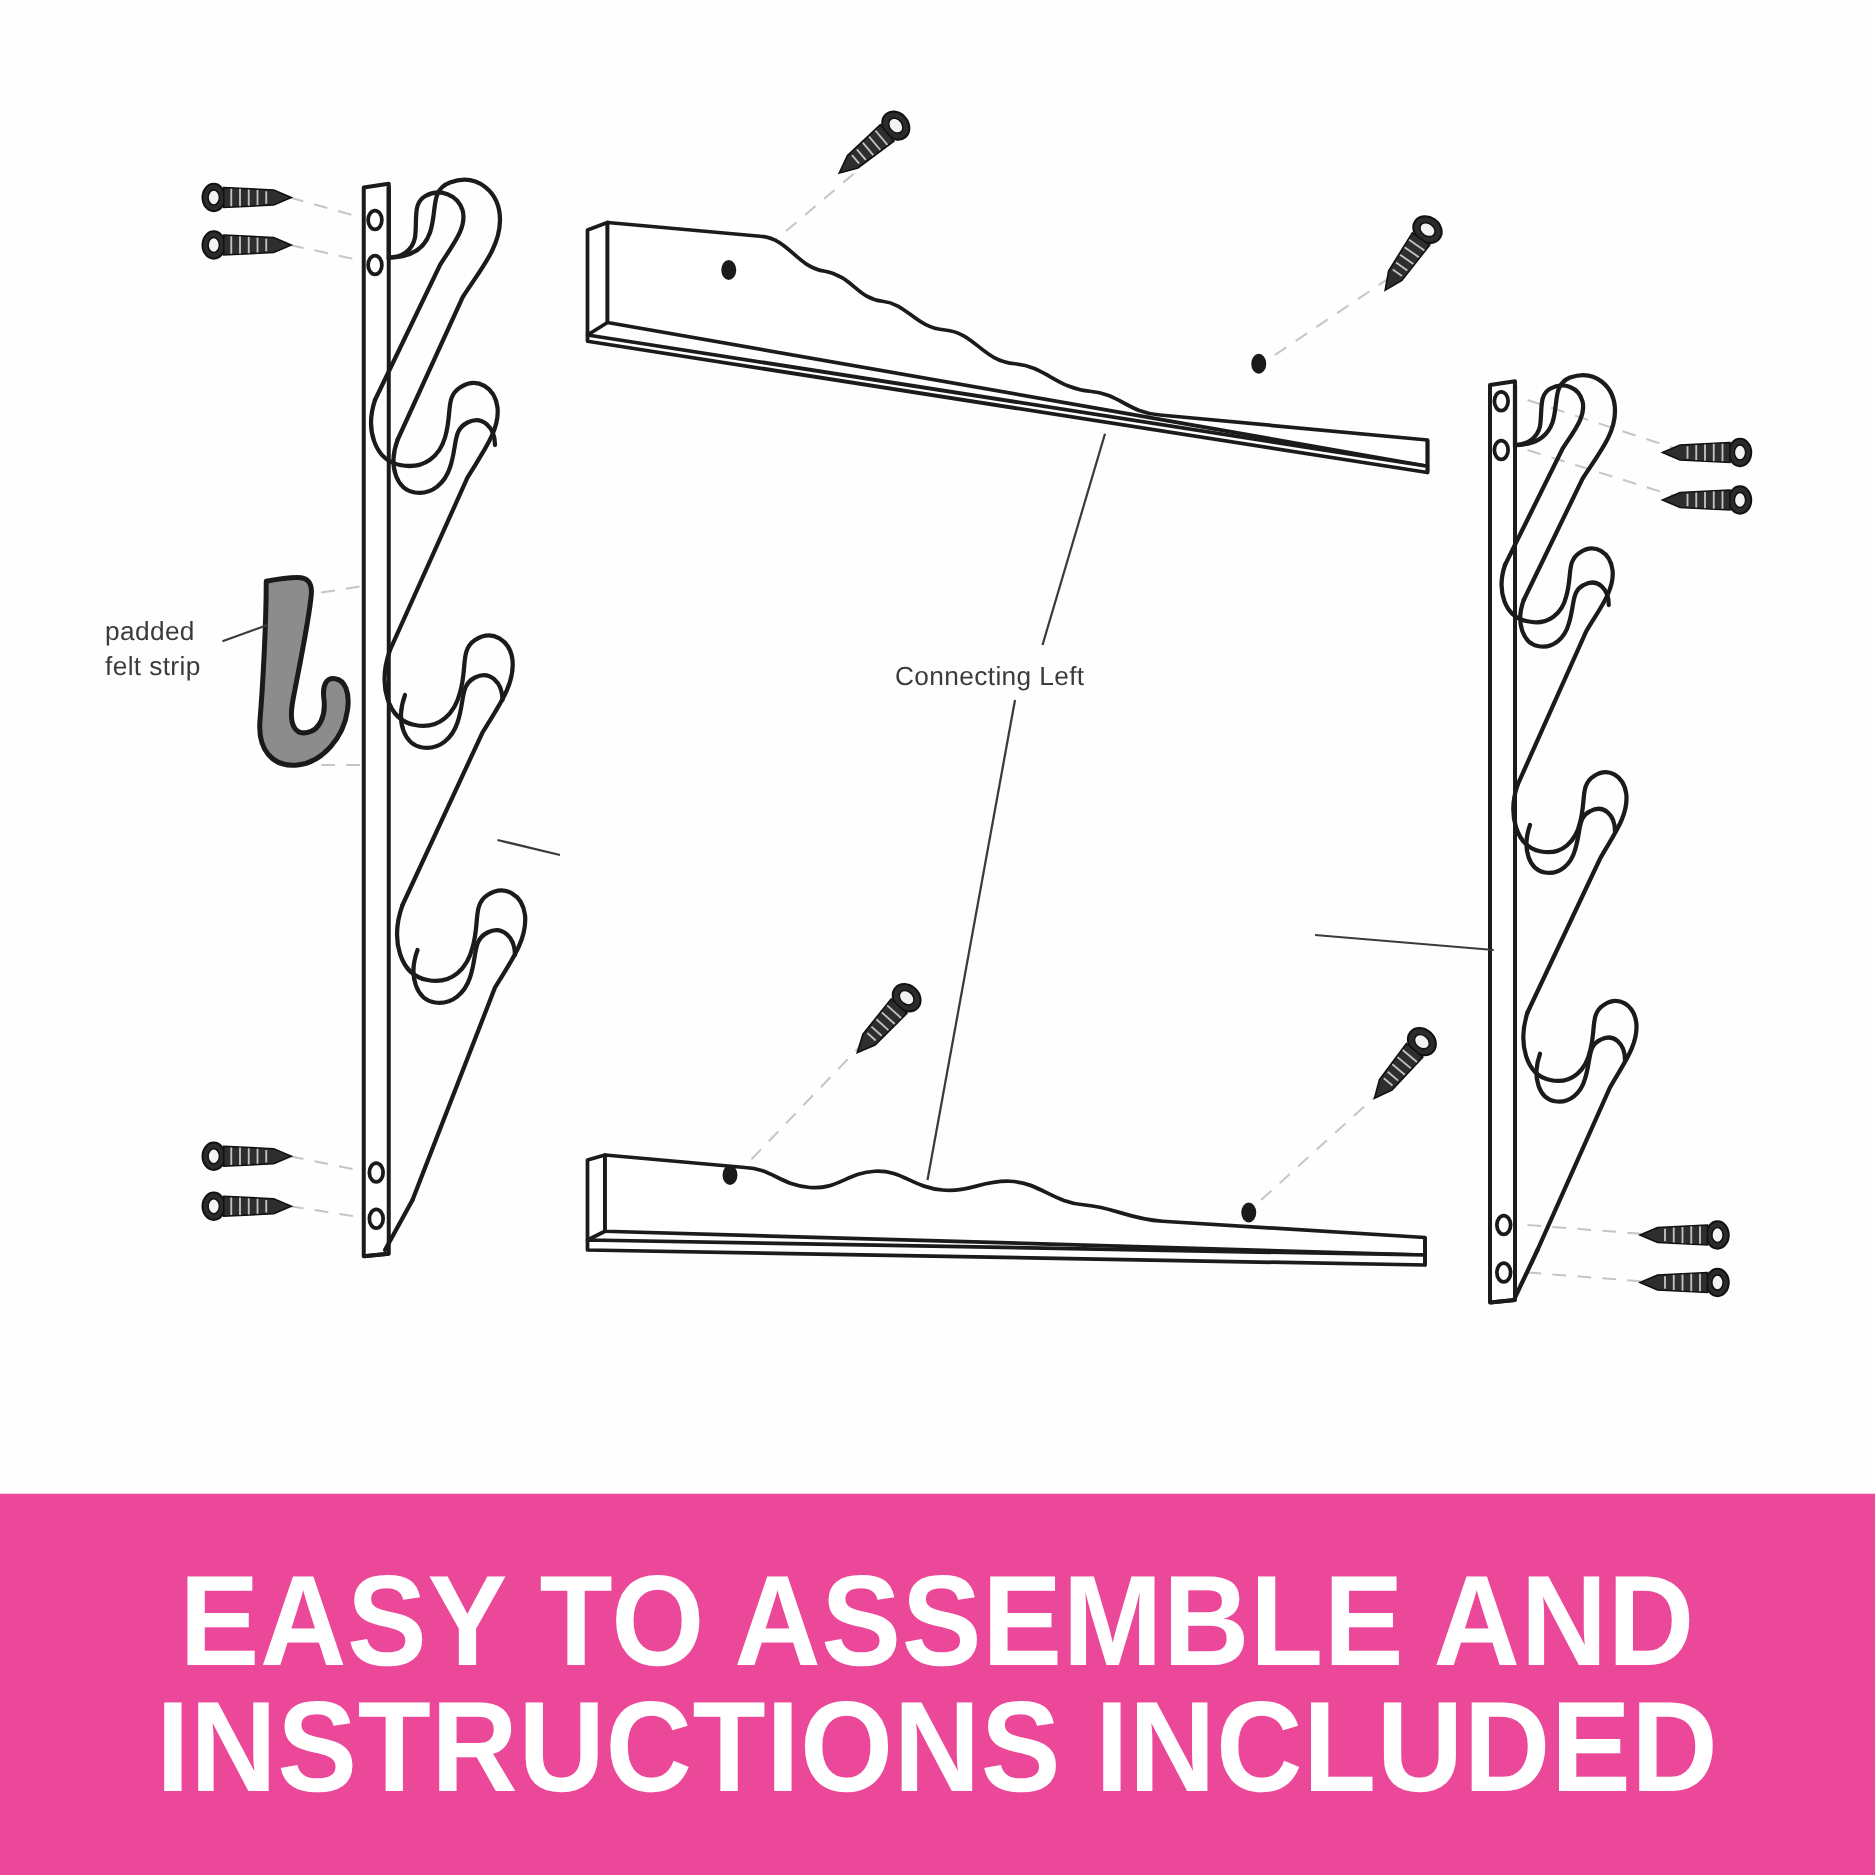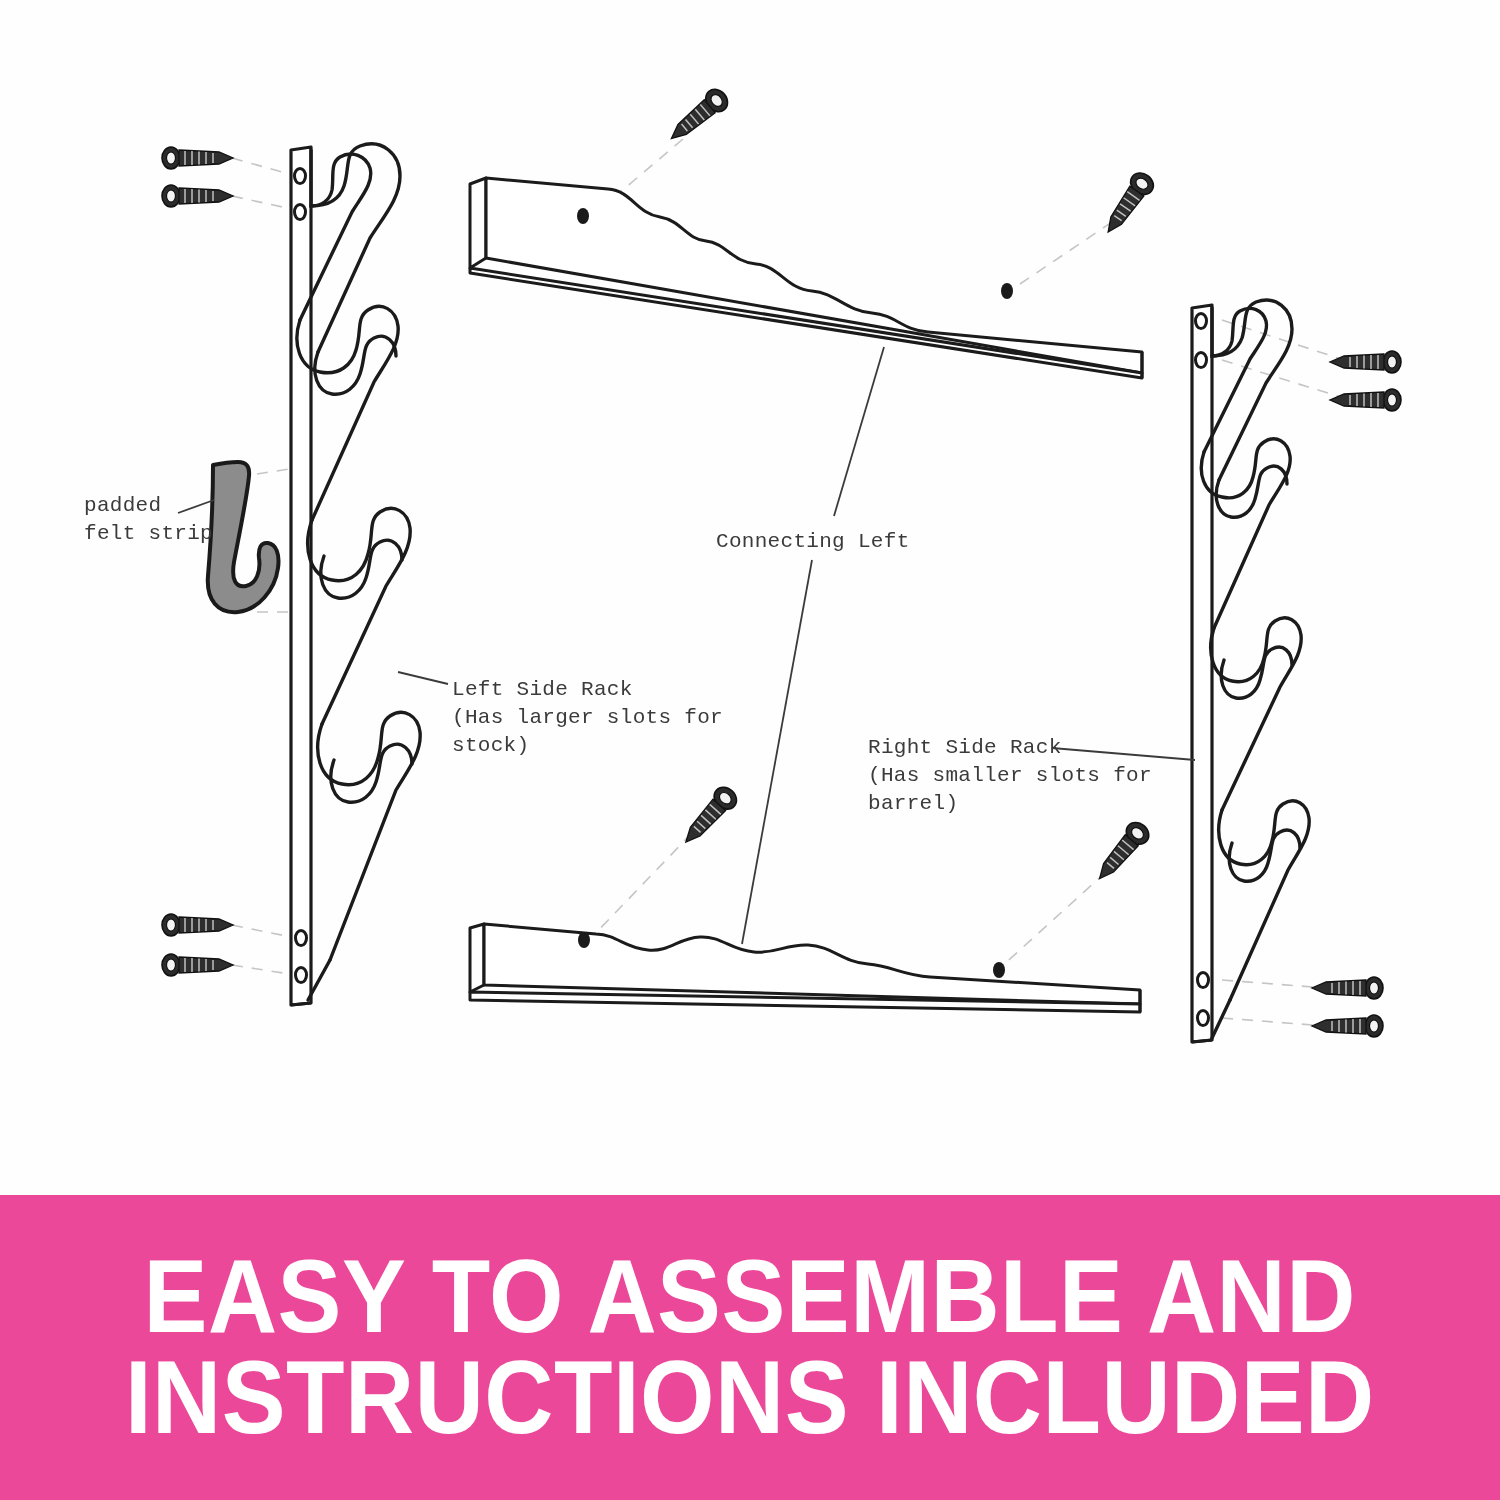--- a/index.html
+++ b/index.html
@@ -25,21 +25,21 @@
     font-size:103px;
     line-height:0.98;
     letter-spacing:0.5px;
     transform:scaleX(0.93);
     transform-origin:center center;
     white-space:nowrap;
     text-align:center;
   }
   .lbl{
     position:absolute;
-    font-family:Liberation Mono, monospace;
+    font-family:Liberation Sans, sans-serif;
     font-size:21px;
     line-height:1.34;
     color:#3b3b3b;
     white-space:pre-line;
     letter-spacing:0.3px;
   }
   svg{display:block;}
 </style>
 </head>
 <body>
@@ -324,29 +324,23 @@
         <line x1="834" y1="516" x2="884" y2="347"></line>
         <line x1="812" y1="560" x2="742" y2="944"></line>
         <line x1="1052" y1="748" x2="1195" y2="760"></line>
       </g>
 
     </svg>
 
     <div class="lbl" style="left:84px;top:492px;">padded
 felt strip</div>
 
-    <div class="lbl" style="left:452px;top:676px;">Left Side Rack
-(Has larger slots for
-stock)</div>
 
     <div class="lbl" style="left:716px;top:528px;">Connecting Left</div>
 
-    <div class="lbl" style="left:868px;top:734px;">Right Side Rack
-(Has smaller slots for
-barrel)</div>
 
   </div>
 
   <div id="banner">
     <div class="banner-line">EASY TO ASSEMBLE AND</div>
     <div class="banner-line">INSTRUCTIONS INCLUDED</div>
   </div>
 
 </div>
 

